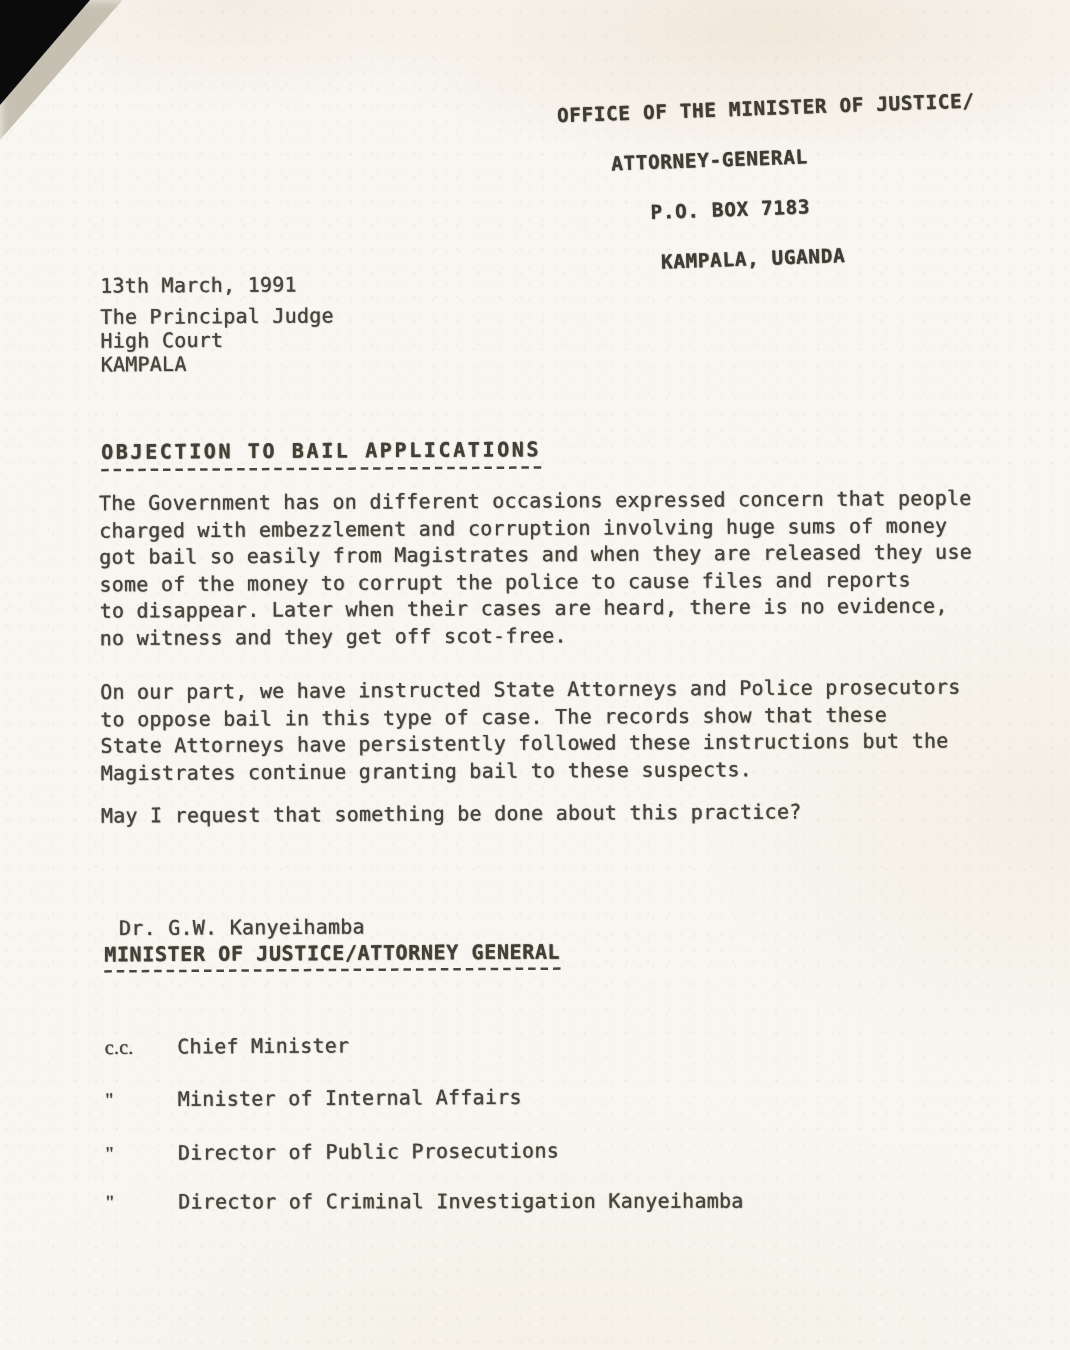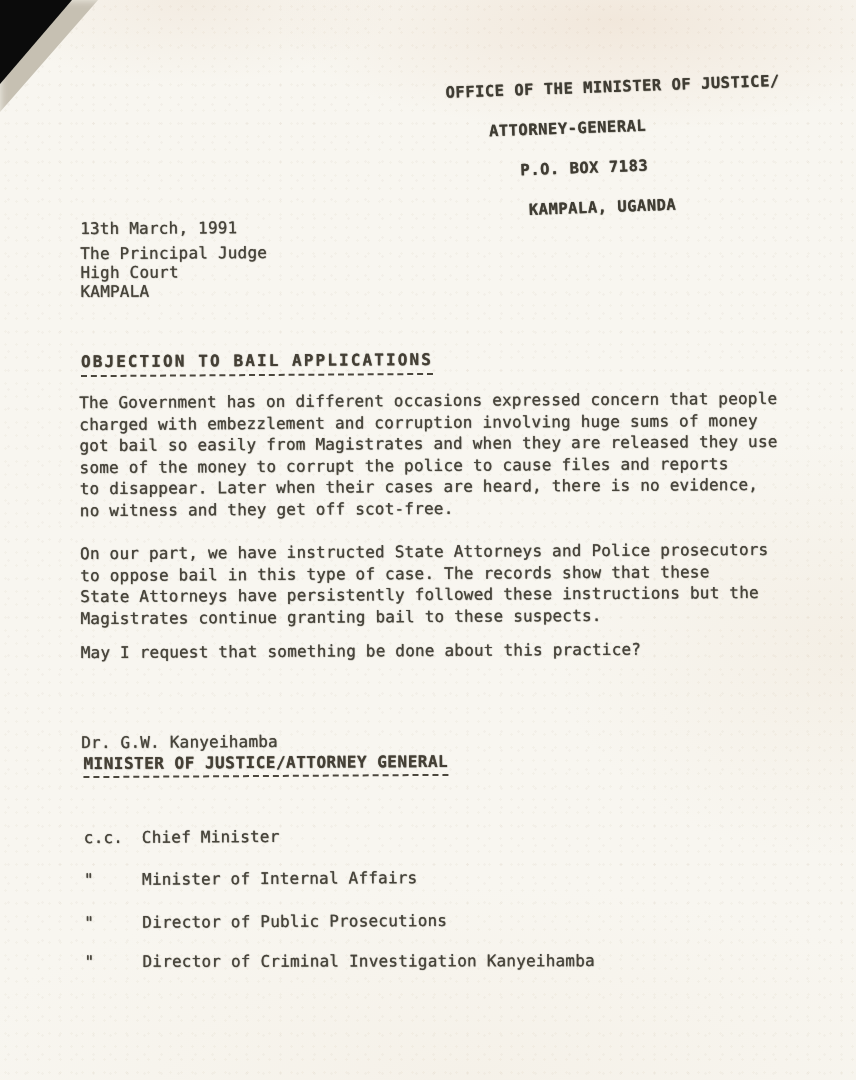--- a/index.html
+++ b/index.html
@@ -61,31 +61,31 @@
     left: 82px; top: 349px;
     font-weight: bold;
     letter-spacing: 2.1px;
     padding-bottom: 2px;
     border-bottom: 2px dashed #4a463c;
     color: #443f35;
   }
   .para1 { left: 80px; top: 390px; width: 745px; }
   .para2 { left: 80px; top: 541px; width: 745px; }
   .para3 { left: 80px; top: 640px; width: 745px; }
-  .sig-name { left: 80px; top: 730px; }
+  .sig-name { left: 94px; top: 730px; }
   .sig-title {
     left: 82px; top: 751px;
     font-weight: bold;
     letter-spacing: 0.5px;
     padding-bottom: 1px;
     border-bottom: 2px dashed #4a463c;
     color: #443f35;
   }
   .cc-row { position: absolute; left: 82px; }
-  .cc-row .cc-prefix { display: inline-block; width: 58px; }
+  .cc-row .cc-prefix { display: inline-block; width: 58px; font-family: Liberation Serif, serif; }
   .cc-1 { top: 803px; }
   .cc-2 { top: 845px; }
   .cc-3 { top: 888px; }
   .cc-4 { top: 928px; transform: rotate(0.25deg); }
 </style>
 </head>
 <body>
 
 <div class="page">
   <div class="corner-shadow"></div>

